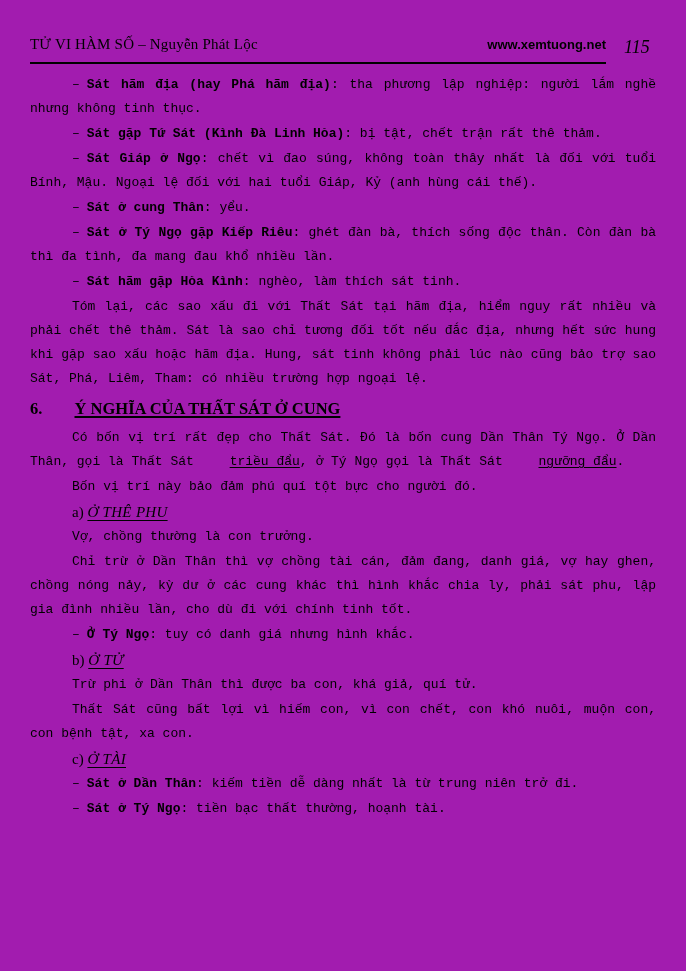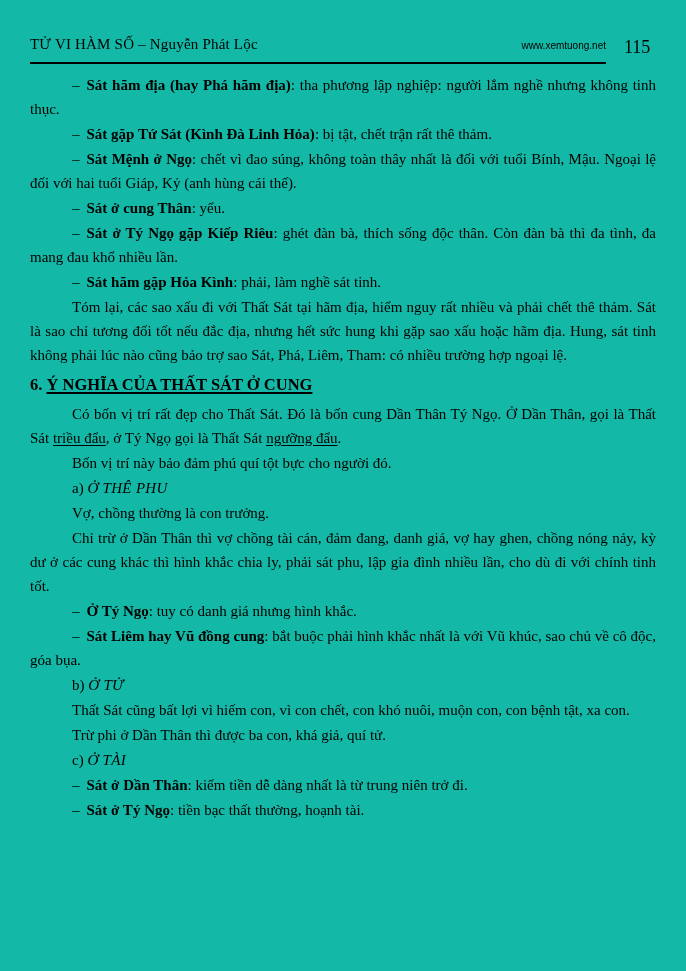--- a/index.html
+++ b/index.html
@@ -4,62 +4,63 @@
 <style>
   html,body { margin:0; padding:0; }
   body {
     background:#e8e8e8;
     font-family:"Liberation Serif", serif;
   }
   .page {
     position:relative;
     width:686px; height:971px;
     margin:0 auto;
-    background:#14b8a6;
+    background:#a21caf;
     color:#000000;
     overflow:hidden;
   }
   .inner { padding:36px 30px 0 30px; }
 
   
   .hdr { display:flex; align-items:flex-end; }
   .hdr-rule {
     flex:0 0 576px;
     display:flex; justify-content:space-between; align-items:baseline;
     border-bottom:2px solid #000;
     padding-bottom:9px;
   }
   .book-title { font-size:15px; letter-spacing:0.2px; }
-  .site-url   { font-family:"Liberation Sans", sans-serif; font-weight:normal; font-size:10px; }
-  .page-num   { font-size:18px; margin-left:18px; padding-bottom:6px; }
+  .site-url   { font-family:"Liberation Sans", sans-serif; font-weight:bold; font-size:13px; }
+  .page-num   { font-style:italic; font-size:18px; margin-left:18px; padding-bottom:6px; }
 
   
   .content { margin-top:9px; }
   p.b {
     margin:0 0 1px 0;
-    font-size:15px;
+    font-size:13px;
     line-height:24px;
     text-align:justify;
     text-indent:42px;
+    font-family:Liberation Mono, monospace;
   }
   .term { font-weight:bold; }
   .dash { margin-right:7px; }
-  .u { text-decoration:underline; text-underline-offset:2px; }
+  .u { text-decoration:underline; text-underline-offset:2px;margin-left:28px; }
 
   h2.section {
     font-size:16.5px;
     font-weight:bold;
     line-height:26px;
     margin:5px 0 4px 0;
     text-indent:0;
   }
   h2.section .u { text-decoration-thickness:1.5px; }
 
   p.sub { margin:0 0 1px 0; font-size:15px; line-height:24px; text-indent:42px; }
-  .sub-title { font-style:italic; text-underline-offset:3px; letter-spacing:0.3px; }
+  .sub-title { font-style:italic; text-decoration:underline; text-underline-offset:3px; letter-spacing:0.3px; }
 </style>
 </head>
 <body>
 
 <div class="page">
   <div class="inner">
 
     <div class="hdr">
       <div class="hdr-rule">
         <span class="book-title">TỬ VI HÀM SỐ – Nguyễn Phát Lộc</span>
@@ -68,52 +69,51 @@
       <span class="page-num">115</span>
     </div>
 
     <div class="content">
 
       <p class="b"><span class="dash">–</span><span class="term">Sát hãm địa (hay Phá hãm địa)</span><span>: tha phương lập nghiệp: người lắm nghề nhưng không tinh thục.</span></p>
 
 
       <p class="b"><span class="dash">–</span><span class="term">Sát gặp Tứ Sát (Kình Đà Linh Hỏa)</span><span>: bị tật, chết trận rất thê thảm.</span></p>
 
-      <p class="b"><span class="dash">–</span><span class="term">Sát Mệnh ở Ngọ</span><span>: chết vì đao súng, không toàn thây nhất là đối với tuổi Bính, Mậu. Ngoại lệ đối với hai tuổi Giáp, Kỷ (anh hùng cái thế).</span></p>
+      <p class="b"><span class="dash">–</span><span class="term">Sát Giáp ở Ngọ</span><span>: chết vì đao súng, không toàn thây nhất là đối với tuổi Bính, Mậu. Ngoại lệ đối với hai tuổi Giáp, Kỷ (anh hùng cái thế).</span></p>
 
       <p class="b"><span class="dash">–</span><span class="term">Sát ở cung Thân</span><span>: yểu.</span></p>
 
       <p class="b"><span class="dash">–</span><span class="term">Sát ở Tý Ngọ gặp Kiếp Riêu</span><span>: ghét đàn bà, thích sống độc thân. Còn đàn bà thì đa tình, đa mang đau khổ nhiều lần.</span></p>
 
-      <p class="b"><span class="dash">–</span><span class="term">Sát hãm gặp Hỏa Kình</span><span>: phải, làm nghề sát tinh.</span></p>
+      <p class="b"><span class="dash">–</span><span class="term">Sát hãm gặp Hỏa Kình</span><span>: nghèo, làm thích sát tinh.</span></p>
 
       <p class="b">Tóm lại, các sao xấu đi với Thất Sát tại hãm địa, hiểm nguy rất nhiều và phải chết thê thảm. Sát là sao chỉ tương đối tốt nếu đắc địa, nhưng hết sức hung khi gặp sao xấu hoặc hãm địa. Hung, sát tinh không phải lúc nào cũng bảo trợ sao Sát, Phá, Liêm, Tham: có nhiều trường hợp ngoại lệ.</p>
 
       <h2 class="section"><span>6. </span><span class="u">Ý NGHĨA CỦA THẤT SÁT Ở CUNG</span></h2>
 
       <p class="b"><span>Có bốn vị trí rất đẹp cho Thất Sát. Đó là bốn cung Dần Thân Tý Ngọ. Ở Dần Thân, gọi là Thất Sát </span><span class="u">triều đẩu</span><span>, ở Tý Ngọ gọi là Thất Sát </span><span class="u">ngưỡng đẩu</span><span>.</span></p>
 
       <p class="b">Bốn vị trí này bảo đảm phú quí tột bực cho người đó.</p>
 
       <p class="sub"><span>a) </span><span class="sub-title">Ở THÊ PHU</span></p>
 
       <p class="b">Vợ, chồng thường là con trưởng.</p>
 
       <p class="b">Chỉ trừ ở Dần Thân thì vợ chồng tài cán, đảm đang, danh giá, vợ hay ghen, chồng nóng nảy, kỳ dư ở các cung khác thì hình khắc chia ly, phải sát phu, lập gia đình nhiều lần, cho dù đi với chính tinh tốt.</p>
 
       <p class="b"><span class="dash">–</span><span class="term">Ở Tý Ngọ</span><span>: tuy có danh giá nhưng hình khắc.</span></p>
 
 
-      <p class="b"><span class="dash">–</span><span class="term">Sát Liêm hay Vũ đồng cung</span><span>: bắt buộc phải hình khắc nhất là với Vũ khúc, sao chủ về cô độc, góa bụa.</span></p>
 
 
       <p class="sub"><span>b) </span><span class="sub-title">Ở TỬ</span></p>
 
+      <p class="b">Trừ phi ở Dần Thân thì được ba con, khá giả, quí tử.</p>
       <p class="b">Thất Sát cũng bất lợi vì hiếm con, vì con chết, con khó nuôi, muộn con, con bệnh tật, xa con.</p>
-      <p class="b">Trừ phi ở Dần Thân thì được ba con, khá giả, quí tử.</p>
 
       <p class="sub"><span>c) </span><span class="sub-title">Ở TÀI</span></p>
 
       <p class="b"><span class="dash">–</span><span class="term">Sát ở Dần Thân</span><span>: kiếm tiền dễ dàng nhất là từ trung niên trở đi.</span></p>
 
       <p class="b"><span class="dash">–</span><span class="term">Sát ở Tý Ngọ</span><span>: tiền bạc thất thường, hoạnh tài.</span></p>
 
     </div>
   </div>
 </div>

